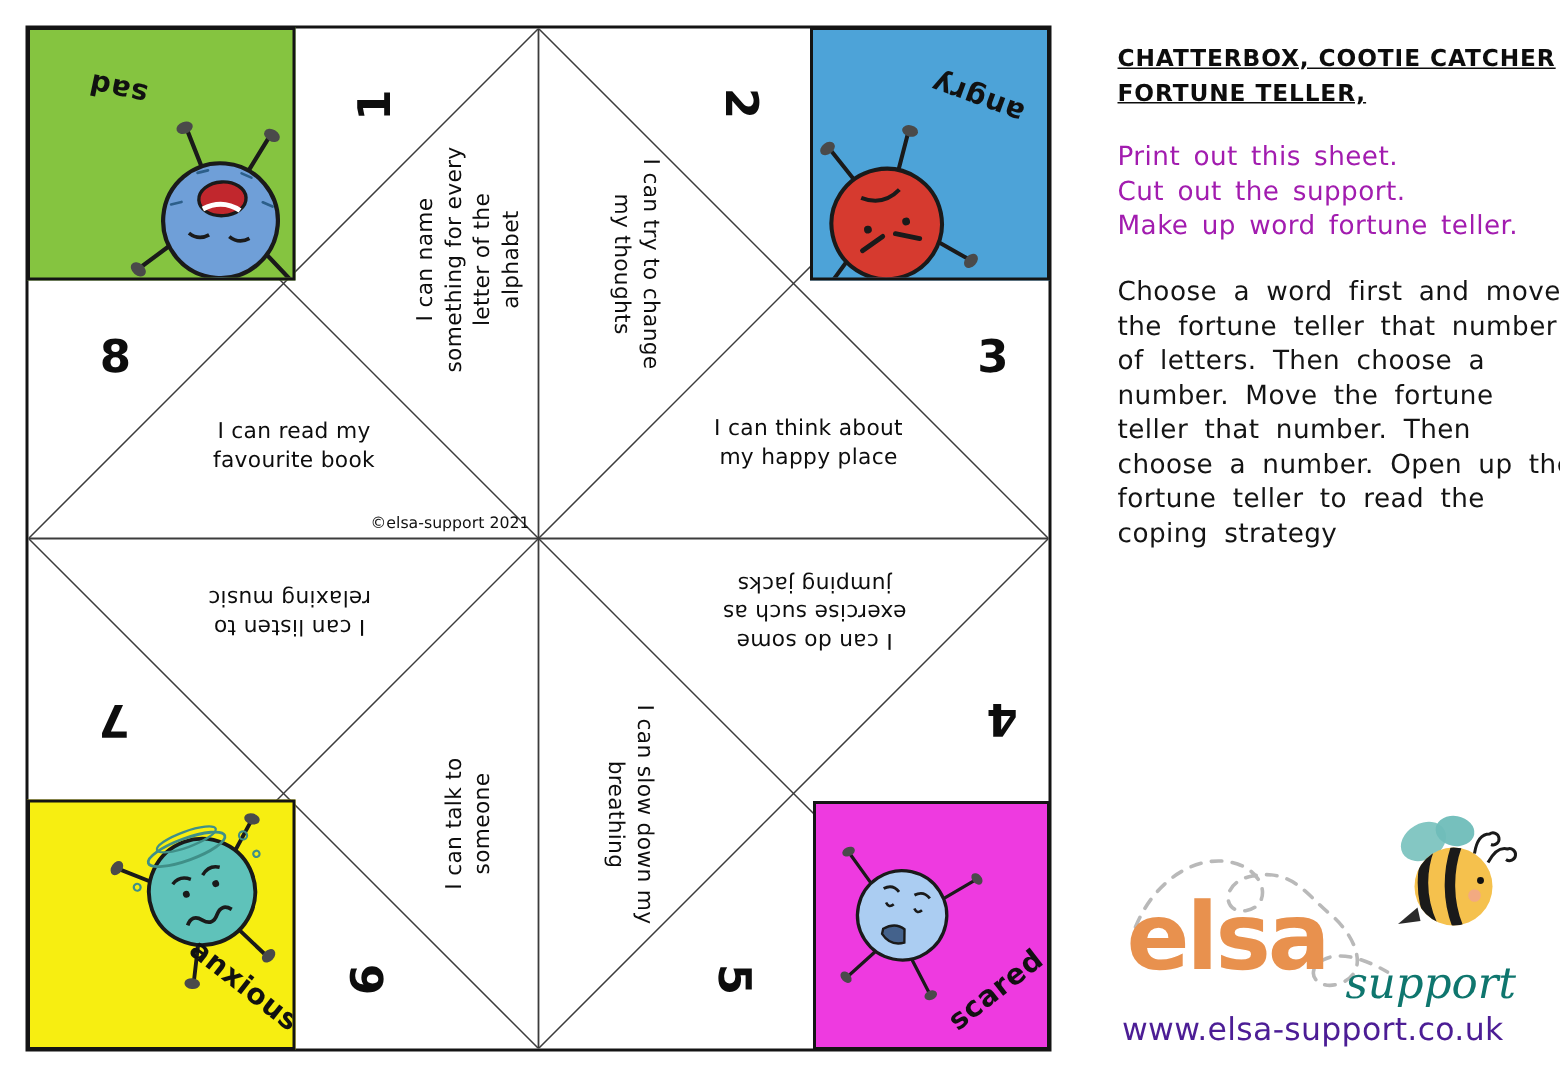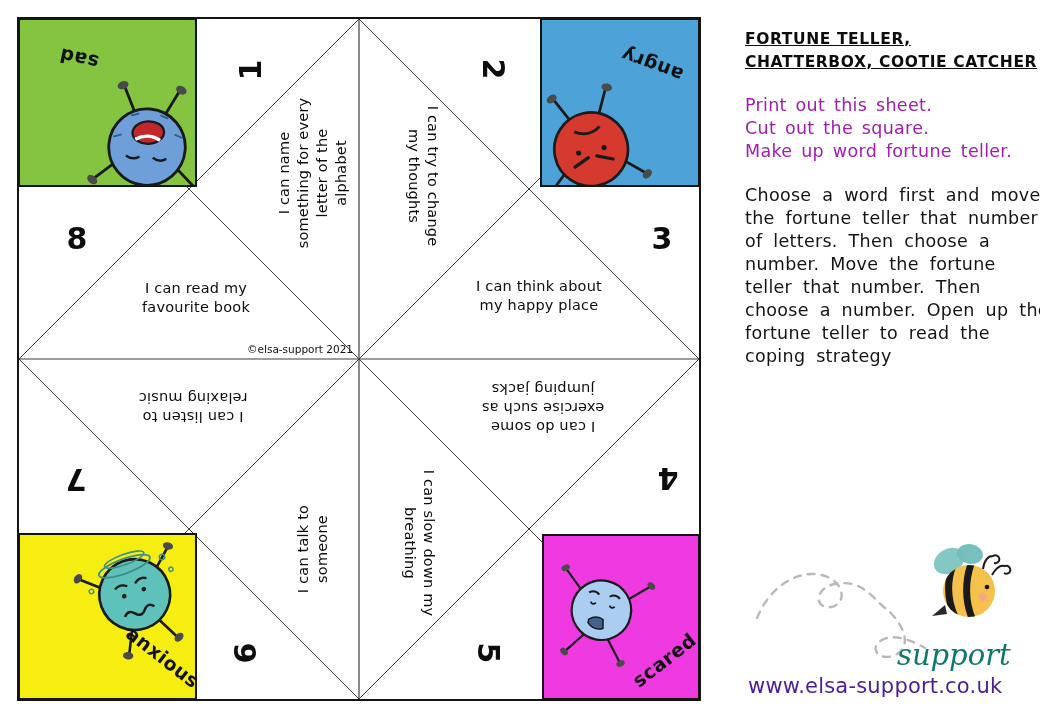--- a/index.html
+++ b/index.html
@@ -244,45 +244,46 @@
     </div>
     <div class="sec s8">
       <div>I can read my</div>
       <div>favourite book</div>
     </div>
 
     <span class="copyright">©elsa-support 2021</span>
   </div>
 
   <div class="panel-title">
+    <div>CHATTERBOX, COOTIE CATCHER</div>
     <div>FORTUNE TELLER,</div>
-    <div>CHATTERBOX, COOTIE CATCHER</div>
   </div>
 
   <div class="steps">
     <div>Print out this sheet.</div>
-    <div>Cut out the square.</div>
+    <div>Cut out the support.</div>
     <div>Make up word fortune teller.</div>
   </div>
 
   <div class="howto">
     <div>Choose a word first and move</div>
     <div>the fortune teller that number</div>
     <div>of letters. Then choose a</div>
     <div>number. Move the fortune</div>
     <div>teller that number. Then</div>
     <div>choose a number. Open up the</div>
     <div>fortune teller to read the</div>
     <div>coping strategy</div>
   </div>
 
   <div class="logo">
     <svg class="trail" width="215" height="115" viewBox="0 0 215 115">
       <path d="M4,62 C18,28 48,12 72,20 C92,27 94,48 78,51 C62,54 60,32 82,28 C108,23 118,40 132,52 C148,64 162,90 142,99 C126,106 115,92 129,84 C141,77 160,85 172,92" fill="none" stroke="#b9b9b9" stroke-width="2.4" stroke-dasharray="7 7" stroke-linecap="round"></path>
     </svg>
+    <span class="brand-main" style="color:#e8914e;">elsa</span>
     <span class="brand-sub" style="color:#0f766e;">support</span>
     <svg class="bee" width="100" height="92" viewBox="0 0 100 90">
       <ellipse cx="32" cy="22" rx="16" ry="12" transform="rotate(-30 32 22)" opacity="0.85" fill="#6fbdb9"></ellipse>
       <ellipse cx="53" cy="15" rx="13" ry="10" transform="rotate(10 53 15)" opacity="0.95" fill="#6fbdb9"></ellipse>
       <circle cx="52" cy="52" r="26" fill="#f5c14d"></circle>
       <clipPath id="beeclip">
           <circle cx="52" cy="52" r="26"></circle>
         </clipPath>
       <g clip-path="url(#beeclip)">
         <path d="M36,26 C30,42 30,60 38,78" stroke="#1a1a1a" stroke-width="7" fill="none"></path>

